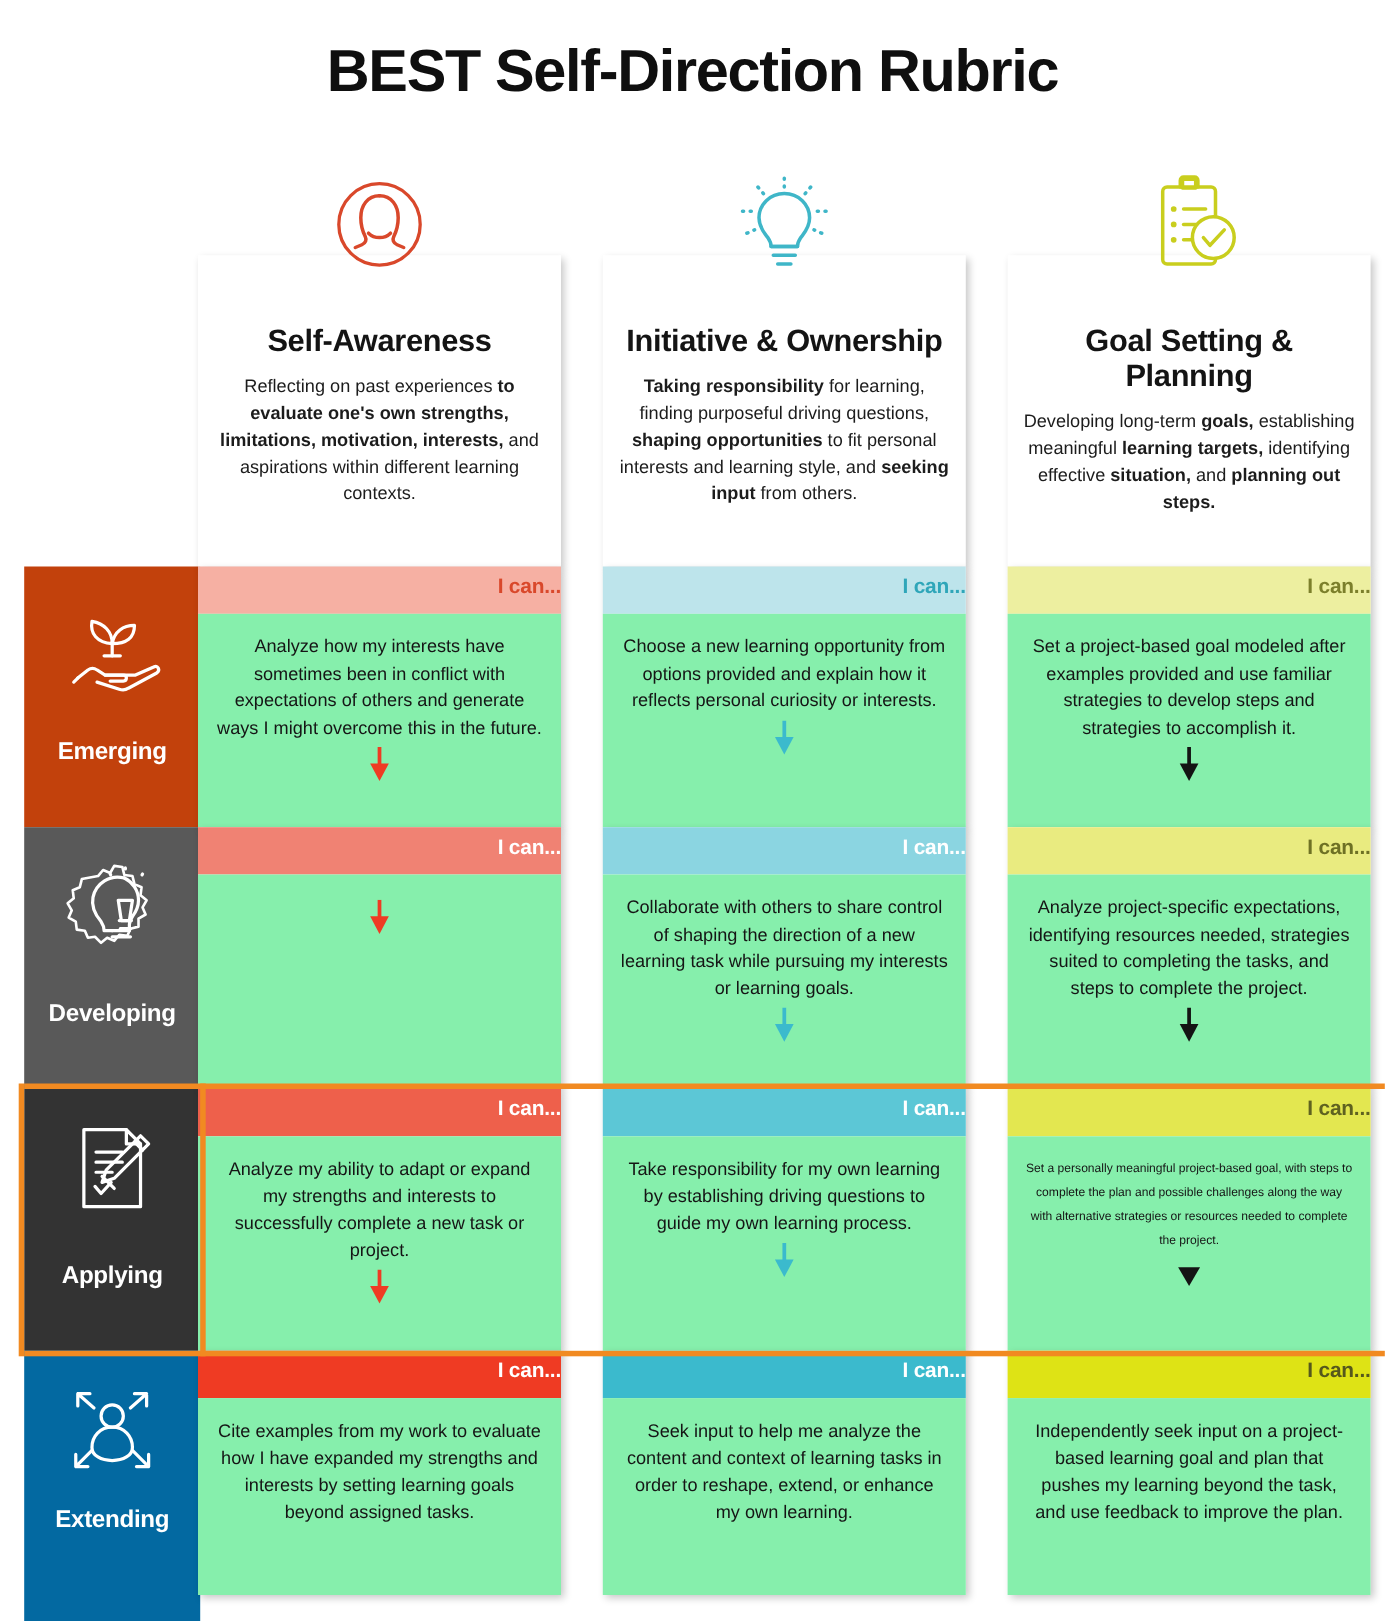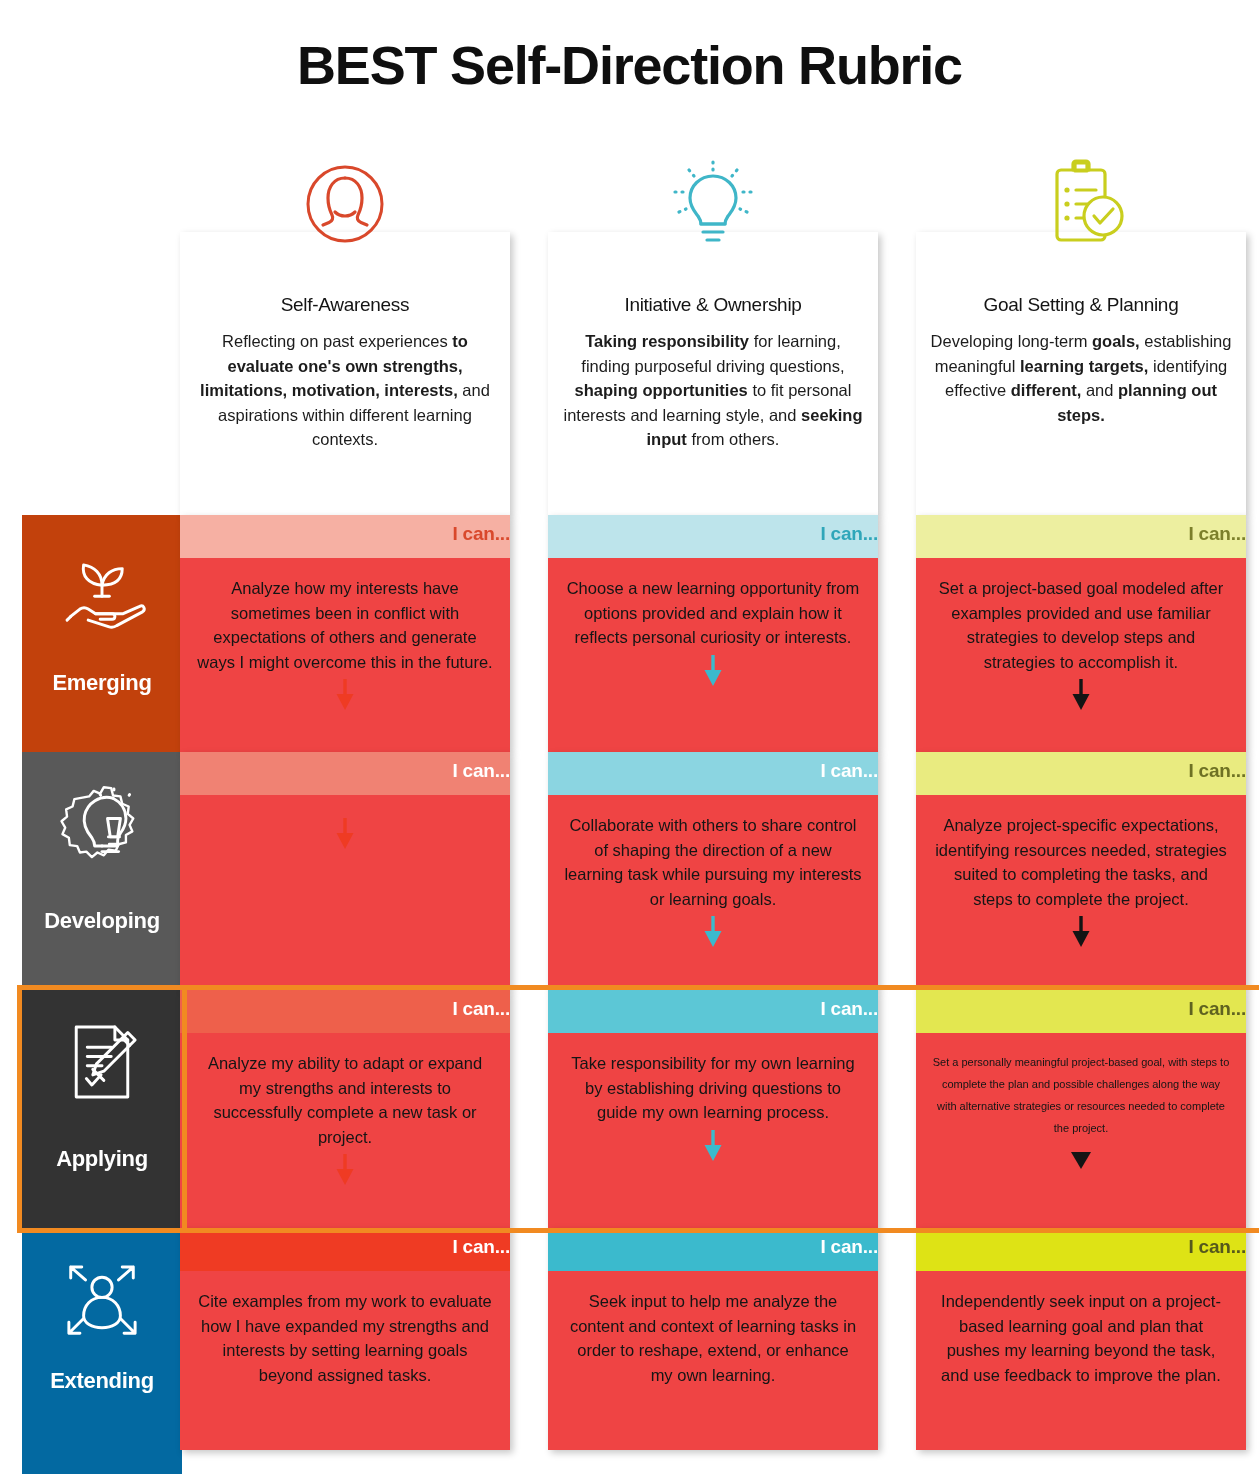--- a/index.html
+++ b/index.html
@@ -40,43 +40,43 @@
     height: 283px;
     padding: 62px 14px 0 14px;
     text-align: center;
   }
   .head-icon {
     position: absolute;
     top: -78px; left: 0; width: 100%;
     display: flex; justify-content: center;
   }
   .head-title {
-    font-size: 19px;
-    font-weight: 400;
+    font-size: 28px;
+    font-weight: 700;
     color: #141414;
     margin-bottom: 13px;
     letter-spacing: -0.3px;
   }
   .head-desc {
     font-size: 16.5px;
     line-height: 24.5px;
     color: #1c1c1c;
   }
   .head-desc b { font-weight: 700; }
 
   
   .band {
     text-align: right;
     font-size: 19px;
     font-weight: 700;
     letter-spacing: -0.2px;
     padding: 8px 0 9px 0;
   }
   .cell {
-    background: #ef4444;
+    background: #86efac;
     text-align: center;
     padding: 18px 16px 6px 16px;
     position: relative;
   }
   .cell p {
     font-size: 16.5px;
     line-height: 24.5px;
     color: #151515;
   }
   .cell.small p { font-size: 11px; line-height: 22px; }
@@ -307,21 +307,21 @@
               <path d="M45 36h20" stroke="#C9CE1E" fill="none" stroke-width="3.2" stroke-linecap="round" stroke-linejoin="round"></path>
               <circle cx="36" cy="50" r="2.6" fill="#C9CE1E"></circle>
               <path d="M45 50h20" stroke="#C9CE1E" fill="none" stroke-width="3.2" stroke-linecap="round" stroke-linejoin="round"></path>
               <circle cx="36" cy="64" r="2.6" fill="#C9CE1E"></circle>
               <path d="M45 64h14" stroke="#C9CE1E" fill="none" stroke-width="3.2" stroke-linecap="round" stroke-linejoin="round"></path>
               <circle cx="72" cy="62" r="19" stroke="#C9CE1E" fill="#fff" stroke-width="3.2"></circle>
               <path d="M63 62l6 7 13-14" stroke="#C9CE1E" fill="none" stroke-width="3.2" stroke-linecap="round" stroke-linejoin="round"></path>
             </svg>
           </div>
           <div class="head-title">Goal Setting &amp; Planning</div>
-          <div class="head-desc">Developing long-term <b>goals,</b> establishing meaningful <b>learning targets,</b> identifying effective <b>different,</b> and <b>planning out steps.</b></div>
+          <div class="head-desc">Developing long-term <b>goals,</b> establishing meaningful <b>learning targets,</b> identifying effective <b>situation,</b> and <b>planning out steps.</b></div>
         </div>
       </div>
       <div class="card" style="position: absolute; left: 916px; top: 515px; width: 330px; height: 237px;">
         <div class="band" style="background: rgb(237, 239, 160); color: rgb(124, 127, 43); height: 43px;">I can...</div>
         <div class="cell" style="height: 194px;">
           <p>Set a project-based goal modeled after examples provided and use familiar strategies to develop steps and strategies to accomplish it.</p>
           <div class="arrow">
             <svg width="20" height="32" viewBox="0 0 20 32">
               <path d="M10 0v18" stroke="#141414" stroke-width="3.4" fill="none"></path>
               <path d="M1.5 15L10 31l8.5-16z" fill="#141414"></path>

